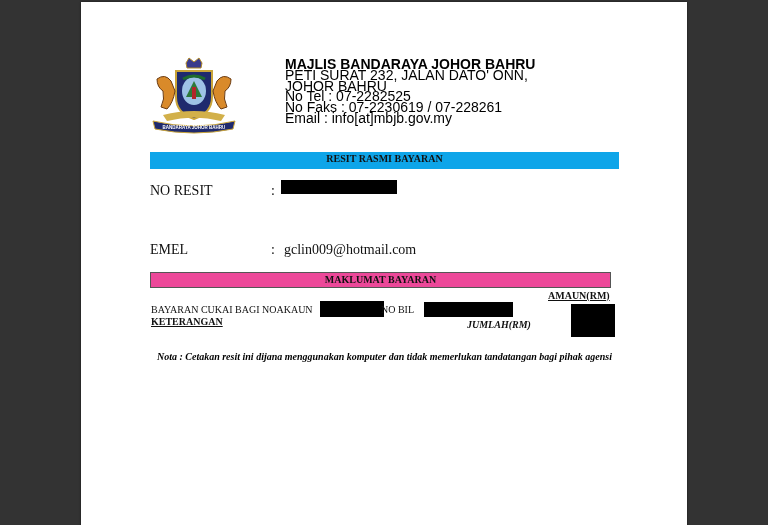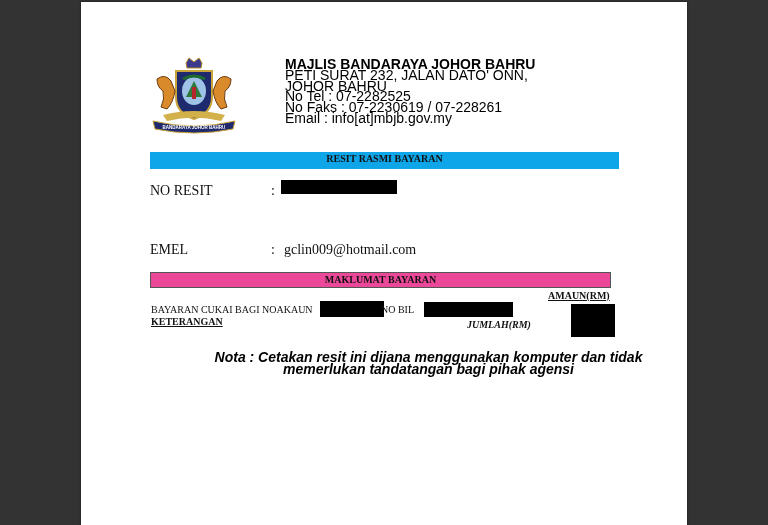--- a/index.html
+++ b/index.html
@@ -33,22 +33,22 @@
     
     .pay-bar {
       left: 69px; top: 270px; width: 459px; height: 14px; background: #ec4899;
       border: 1px solid #555; text-align: center; font-weight: bold;
       font-size: 10px; line-height: 14px; color: #111;
     }
     .col-head { font-weight: bold; font-size: 10px; text-decoration: underline; color: #111; }
     .desc { font-size: 10px; color: #111; }
     .nota {
       left: 69px; top: 349px; width: 469px; text-align: center;
-      font-family: Liberation Sans, sans-serif; font-weight: bold; font-style: italic;
-      font-size: 14px; line-height: 12px; color: #000; margin-left: 44px;
+      font-family: Liberation Serif, serif; font-weight: bold; font-style: italic;
+      font-size: 10px; line-height: 12px; color: #000;
     }
   </style>
 </head>
 <body>
 
 <div class="page">
 
   <div class="abs logo">
     <svg width="90" height="80" viewBox="0 0 90 80">
 

